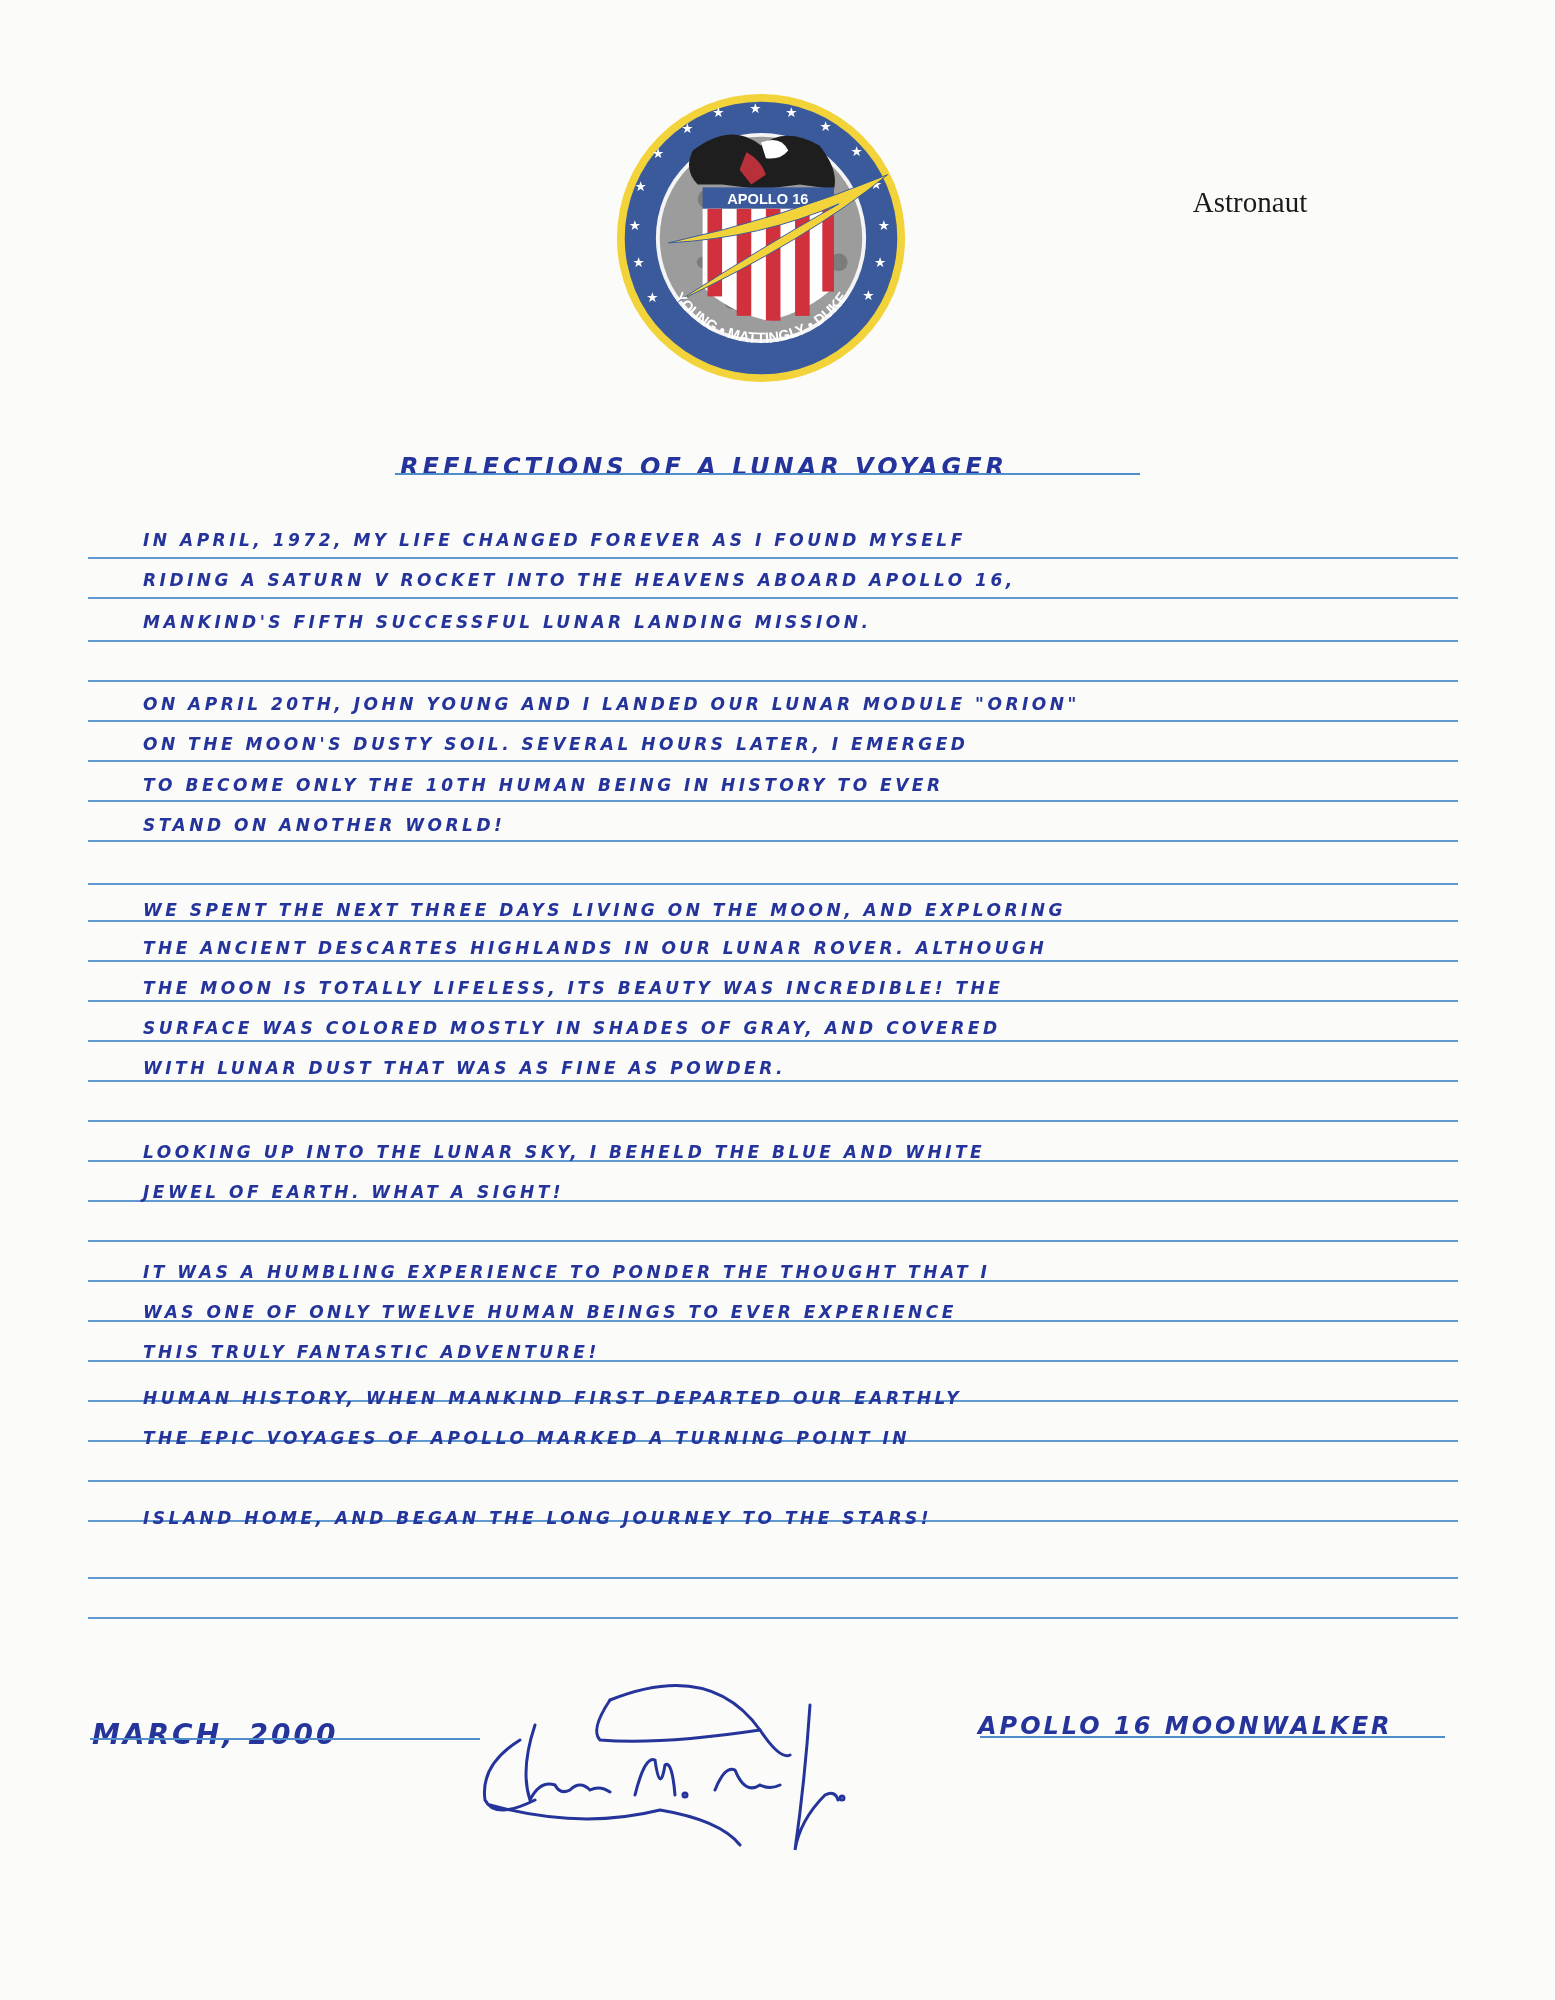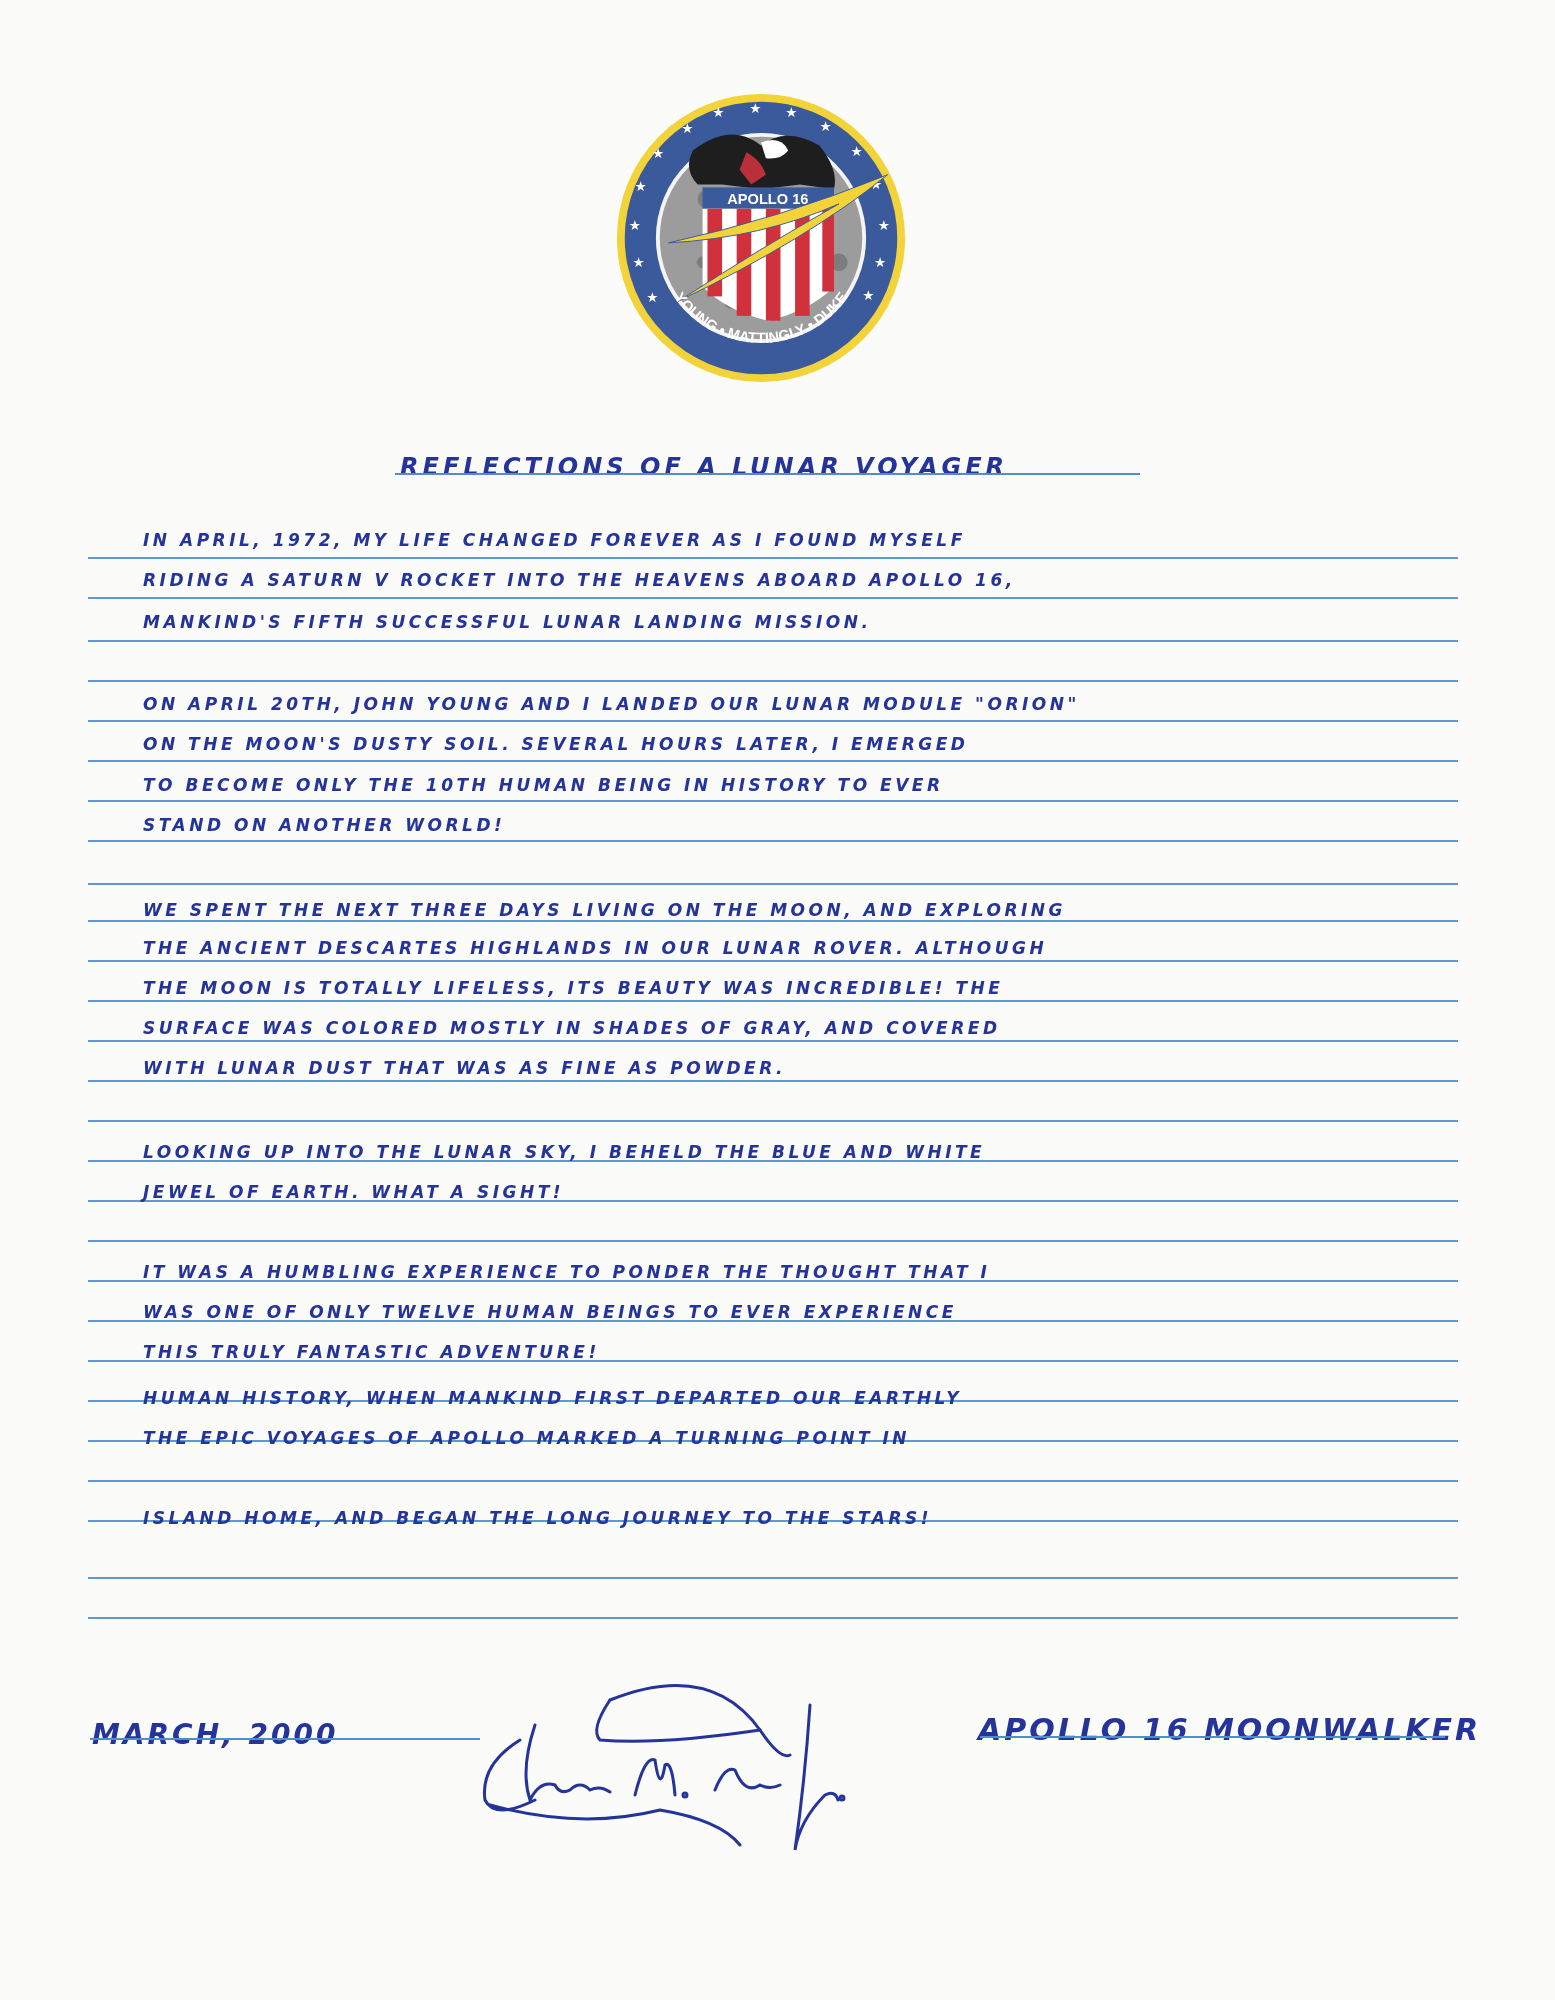--- a/index.html
+++ b/index.html
@@ -37,21 +37,21 @@
       position: absolute; left: 395px; top: 473px; width: 745px; height: 2px; background: #4f8dcc;
     }
     .rule {
       position: absolute; left: 88px; width: 1370px; height: 2px; background: #4f8dcc; opacity: .9;
     }
     .line {
       left: 95px; font-size: 17px; letter-spacing: 3.5px; margin-left: 48px;
     }
     .footer-date { left: 92px; top: 1718px; font-size: 28px; }
     .footer-date-rule { position: absolute; left: 90px; top: 1738px; width: 390px; height: 2px; background: #4f8dcc; }
-    .footer-role { left: 978px; top: 1712px; font-size: 30px; }
+    .footer-role { left: 978px; top: 1712px; font-size: 24px; }
     .footer-role-rule { position: absolute; left: 980px; top: 1736px; width: 465px; height: 2px; background: #4f8dcc; }
     .signature { position: absolute; left: 460px; top: 1670px; width: 520px; height: 200px; }
   </style>
 </head>
 <body>
 
 <svg class="patch" viewBox="0 0 300 300">
   <circle cx="150" cy="150" r="148" fill="#f2d33a"></circle>
   <circle cx="150" cy="150" r="140" fill="#3a5a9c"></circle>
   <circle cx="150" cy="150" r="108" fill="#f4f4f4"></circle>
@@ -97,20 +97,21 @@
     <rect x="213" y="120" width="12" height="85" fill="#d0313c"></rect>
   </g>
   <path d="M55 155 Q170 130 280 85 Q200 150 65 215 Q150 160 230 115 Q150 150 55 155 Z" fill="#f2d33a" stroke="#3a5a9c" stroke-width="1"></path>
   <path id="crewArc" d="M45 175 A108 108 0 0 0 255 175" fill="none"></path>
   <text font-size="15" font-weight="bold" fill="#ffffff" font-family="Liberation Sans, sans-serif">
     <textPath href="#crewArc" startOffset="50%" text-anchor="middle">YOUNG • MATTINGLY • DUKE</textPath>
   </text>
 </svg>
 
 <div class="letterhead">
+  <div class="role">Astronaut</div>
 </div>
 
 <div class="hand title">Reflections of a Lunar Voyager</div>
 <div class="title-rule"></div>
 
 <div id="rules">
     <div class="rule" style="top: 557px;"></div>
     <div class="rule" style="top: 597px;"></div>
     <div class="rule" style="top: 640px;"></div>
     <div class="rule" style="top: 680px;"></div>

